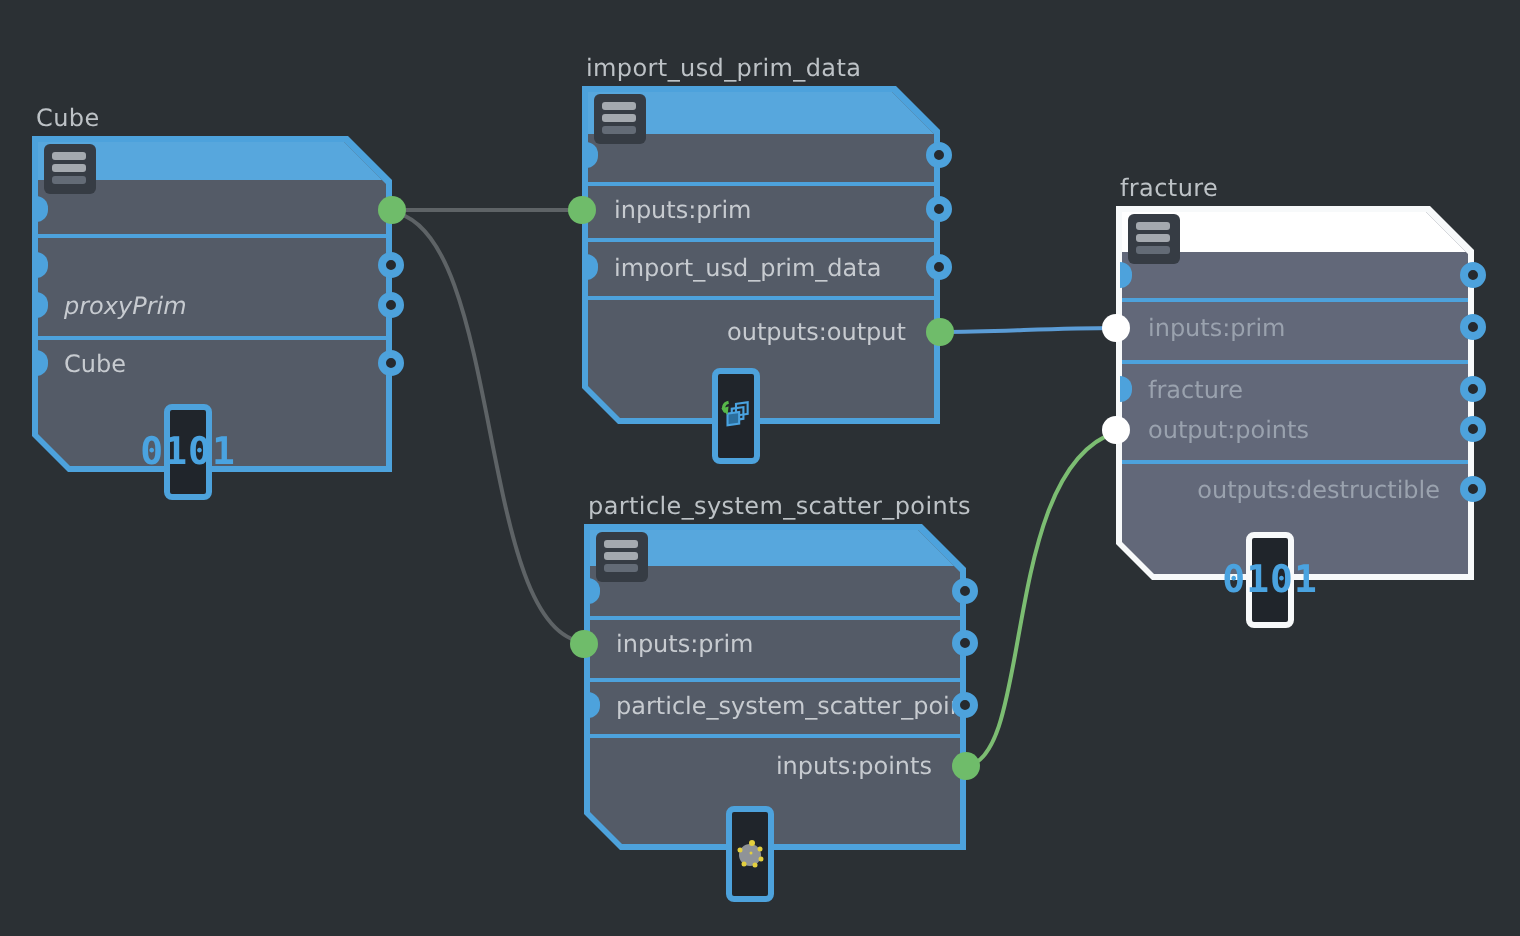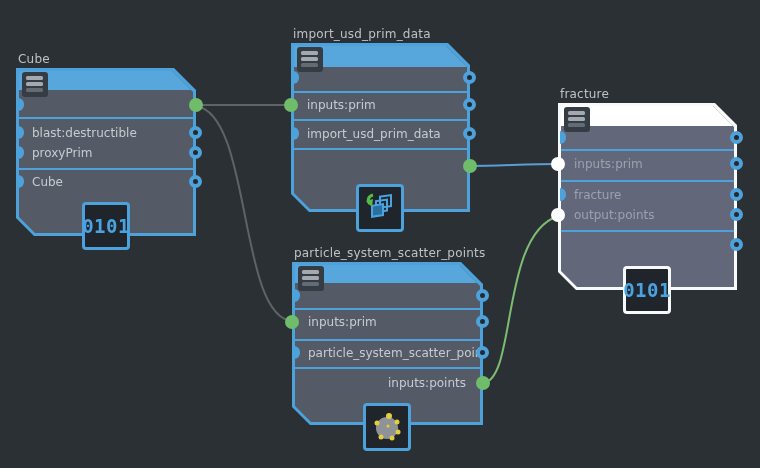--- a/index.html
+++ b/index.html
@@ -32,21 +32,21 @@
   .node.selected .rowlab{color:#9aa2ae;}
   .rowlab.out{left:auto;right:14px;}
   .half-port{position:absolute;left:2px;width:6px;height:13px;background:#4da2dc;border-radius:0 7px 7px 0;}
   .ring-port{
     position:absolute;width:13px;height:13px;box-sizing:border-box;
     border:4px solid #4da2dc;background:#262a2f;border-radius:50%;
   }
   .green-port{position:absolute;width:14px;height:14px;border-radius:50%;background:#6fbc6a;}
   .white-port{position:absolute;width:14px;height:14px;border-radius:50%;background:#ffffff;}
   .badge{
-    position:absolute;width:48px;height:48px;box-sizing:border-box;
+    position:absolute;width:24px;height:48px;box-sizing:border-box;
     background:#20252b;border:3px solid #4da2dc;border-radius:4px;
     display:flex;align-items:center;justify-content:center;z-index:2;
   }
   .node.selected .badge{border-color:#f7f9fa;}
   .badge-text{
     font-family:"DejaVu Sans Mono","Liberation Mono",monospace;
     font-size:19px;font-weight:bold;color:#4aa3e0;letter-spacing:.5px;
   }
 </style>
 </head>
@@ -64,22 +64,21 @@
   <div class="border-layer" style="clip-path:polygon(0 0,158px 0,180px 22px,180px 168px,18px 168px,0 150px);"></div>
   <div class="body-layer" style="clip-path:polygon(0 0,153px 0,174px 21px,174px 162px,16px 162px,0 146px);">
     <div class="hdr" style="height:19px;">
       <div class="hdr-block">
         <div class="hdr-bar b1"></div>
           <div class="hdr-bar b2"></div>
           <div class="hdr-bar b3"></div>
       </div>
     </div>
     <div class="sep" style="top:46px;"></div>
-    <div class="rowlab" style="top:54px;">blast:destructible</div>
-    <div class="rowlab" style="top:74px;">proxyPrim</div>
+    <div class="rowlab" style="top:74px;font-style:italic;">proxyPrim</div>
     <div class="sep" style="top:97px;"></div>
     <div class="rowlab" style="top:103px;">Cube</div>
   </div>
 
   <div class="half-port" style="top:30px;"></div>
   <div class="half-port" style="top:58px;"></div>
   <div class="half-port" style="top:78px;"></div>
   <div class="half-port" style="top:107px;"></div>
   <div class="green-port" style="left:173px;top:30px;"></div>
   <div class="ring-port" style="left:173px;top:58px;"></div>
@@ -99,20 +98,21 @@
         <div class="hdr-bar b1"></div>
           <div class="hdr-bar b2"></div>
           <div class="hdr-bar b3"></div>
       </div>
     </div>
     <div class="sep" style="top:45px;"></div>
     <div class="rowlab" style="top:51px;">inputs:prim</div>
     <div class="sep" style="top:73px;"></div>
     <div class="rowlab" style="top:80px;">import_usd_prim_data</div>
     <div class="sep" style="top:102px;"></div>
+    <div class="rowlab out" style="top:112px;">outputs:output</div>
   </div>
 
   <div class="half-port" style="top:28px;"></div>
   <div class="ring-port" style="left:172px;top:28px;"></div>
   <div class="green-port" style="left:-7px;top:55px;"></div>
   <div class="ring-port" style="left:172px;top:55px;"></div>
   <div class="half-port" style="top:84px;"></div>
   <div class="ring-port" style="left:172px;top:84px;"></div>
   <div class="green-port" style="left:172px;top:116px;"></div>
   <div class="badge" style="left:65px;top:141px;">
@@ -138,20 +138,21 @@
           <div class="hdr-bar b2"></div>
           <div class="hdr-bar b3"></div>
       </div>
     </div>
     <div class="sep" style="top:43px;"></div>
     <div class="rowlab" style="top:50px;">inputs:prim</div>
     <div class="sep" style="top:74px;"></div>
     <div class="rowlab" style="top:81px;">fracture</div>
     <div class="rowlab" style="top:101px;">output:points</div>
     <div class="sep" style="top:124px;"></div>
+    <div class="rowlab out" style="top:131px;">outputs:destructible</div>
   </div>
 
   <div class="half-port" style="top:28px;"></div>
   <div class="ring-port" style="left:172px;top:28px;"></div>
   <div class="white-port" style="left:-7px;top:54px;"></div>
   <div class="ring-port" style="left:172px;top:54px;"></div>
   <div class="half-port" style="top:85px;"></div>
   <div class="ring-port" style="left:172px;top:85px;"></div>
   <div class="white-port" style="left:-7px;top:105px;"></div>
   <div class="ring-port" style="left:172px;top:105px;"></div>

